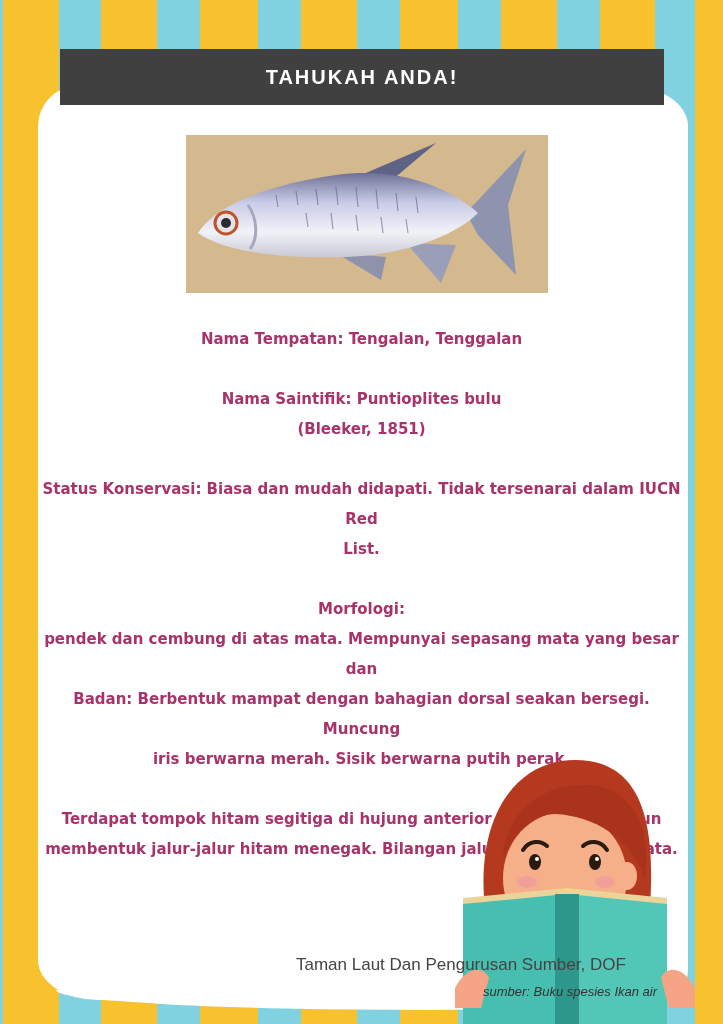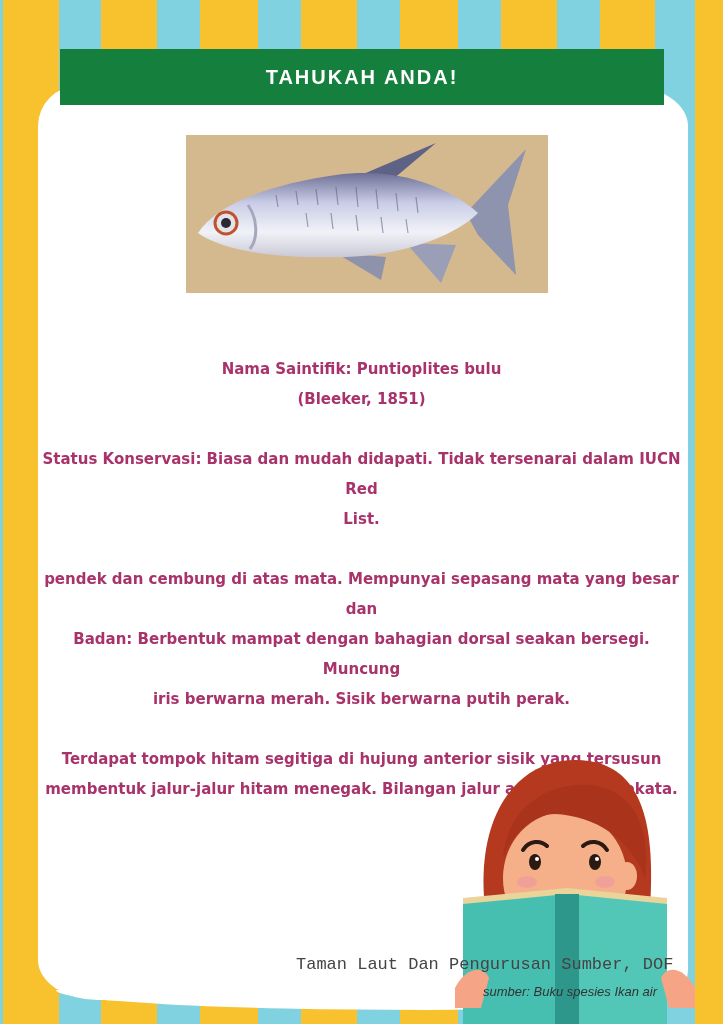--- a/index.html
+++ b/index.html
@@ -25,21 +25,21 @@
       position: absolute; left: 38px; top: 86px; width: 650px; height: 914px;
       background: #ffffff;
       border-radius: 40px 60px 30px 60px / 40px 40px 30px 40px;
     }
     .card-bottom-wave {
       position: absolute; left: 56px; top: 990px; width: 620px; height: 20px;
       background: #ffffff; border-radius: 0 0 40% 60% / 0 0 100% 100%;
     }
     .title-bar {
       position: absolute; left: 60px; top: 49px; width: 604px; height: 56px;
-      background: #15803d;
+      background: #404040;
       display: flex; align-items: center; justify-content: center; text-align: right;
     }
     .title-text {
       color: #FFFFFF; font-family: "Liberation Sans", sans-serif;
       font-weight: bold; font-size: 20px; letter-spacing: 2px;
     }
     .fish-frame {
       position: absolute; left: 186px; top: 135px; width: 362px; height: 158px;
       background: #D5B98E;
       overflow: hidden;
@@ -50,21 +50,21 @@
       font-family: "DejaVu Sans", sans-serif; font-weight: bold;
       font-size: 15px; line-height: 30px;
     }
     .content p { margin: 0; }
     .gap { height: 30px; }
     .girl {
       position: absolute; left: 455px; top: 758px; width: 240px; height: 266px;
     }
     .credit-main {
       position: absolute; left: 296px; top: 955px;
-      font-family: Liberation Mono, monospace; font-size: 17px; color: #444;
+      font-family: Liberation Sans, sans-serif; font-size: 17px; color: #444;
       white-space: nowrap;
     }
     .credit-src {
       position: absolute; left: 450px; top: 982px; width: 240px; text-align: center;
       font-family: "Liberation Sans", sans-serif; font-size: 13px; color: #333; line-height: 19px; font-style: italic;
     }
   </style>
 </head>
 <body>
 
@@ -118,27 +118,29 @@
     </g>
 
     <path d="M62 70 C72 84 72 104 64 114" stroke="#A5A8BC" stroke-width="3" fill="none"></path>
 
     <circle cx="40" cy="88" r="11" fill="#E3E4EA" stroke="#C0532E" stroke-width="3"></circle>
     <circle cx="40" cy="88" r="5" fill="#2A2A35"></circle>
   </svg>
 </div>
 
 <div class="content">
+  <p>Nama Tempatan: Tengalan, Tenggalan</p>
   <div class="gap"></div>
   <p>Nama Saintifik: Puntioplites bulu</p>
   <p>(Bleeker, 1851)</p>
   <div class="gap"></div>
   <p>Status Konservasi: Biasa dan mudah didapati. Tidak tersenarai dalam IUCN Red</p>
   <p>List.</p>
   <div class="gap"></div>
+  <p>Morfologi:</p>
   <p>pendek dan cembung di atas mata. Mempunyai sepasang mata yang besar dan</p>
   <p>Badan: Berbentuk mampat dengan bahagian dorsal seakan bersegi. Muncung</p>
   <p>iris berwarna merah. Sisik berwarna putih perak.</p>
   <div class="gap"></div>
   <p>Terdapat tompok hitam segitiga di hujung anterior sisik yang tersusun</p>
   <p>membentuk jalur-jalur hitam menegak. Bilangan jalur adalah tidak sekata.</p>
 </div>
 
 <div class="girl">
   <svg width="240" height="266" viewBox="0 0 240 266">

